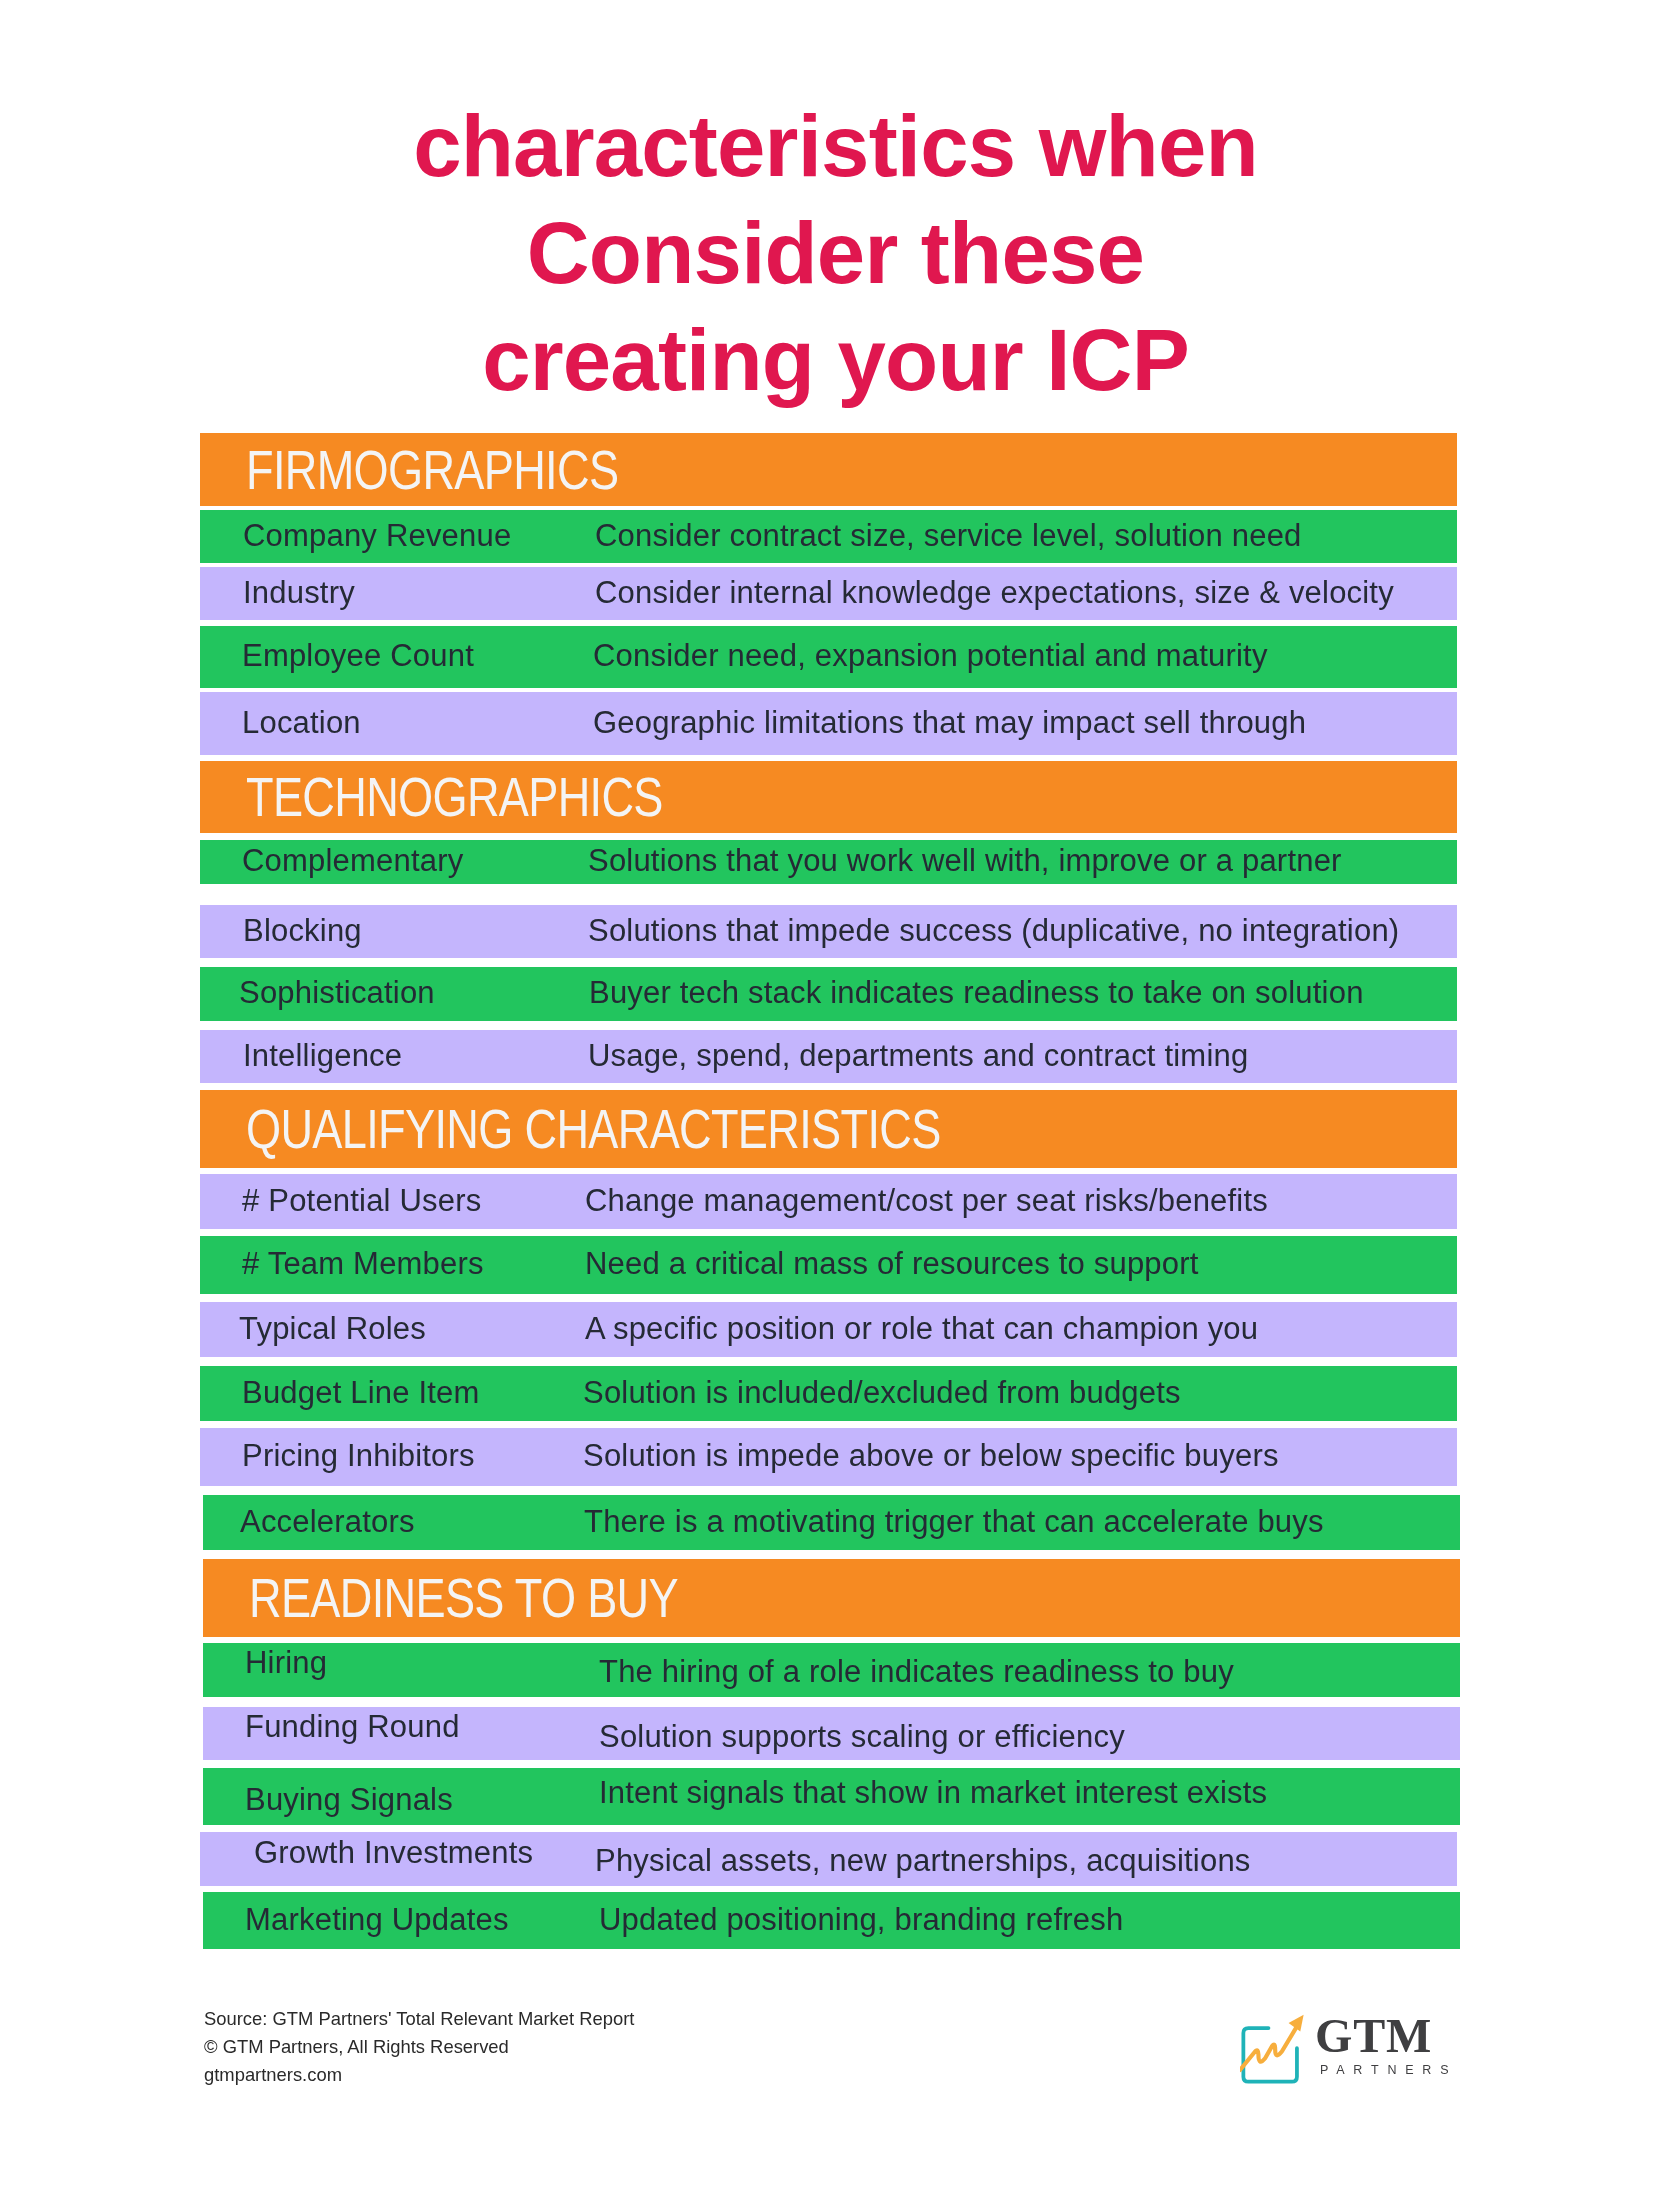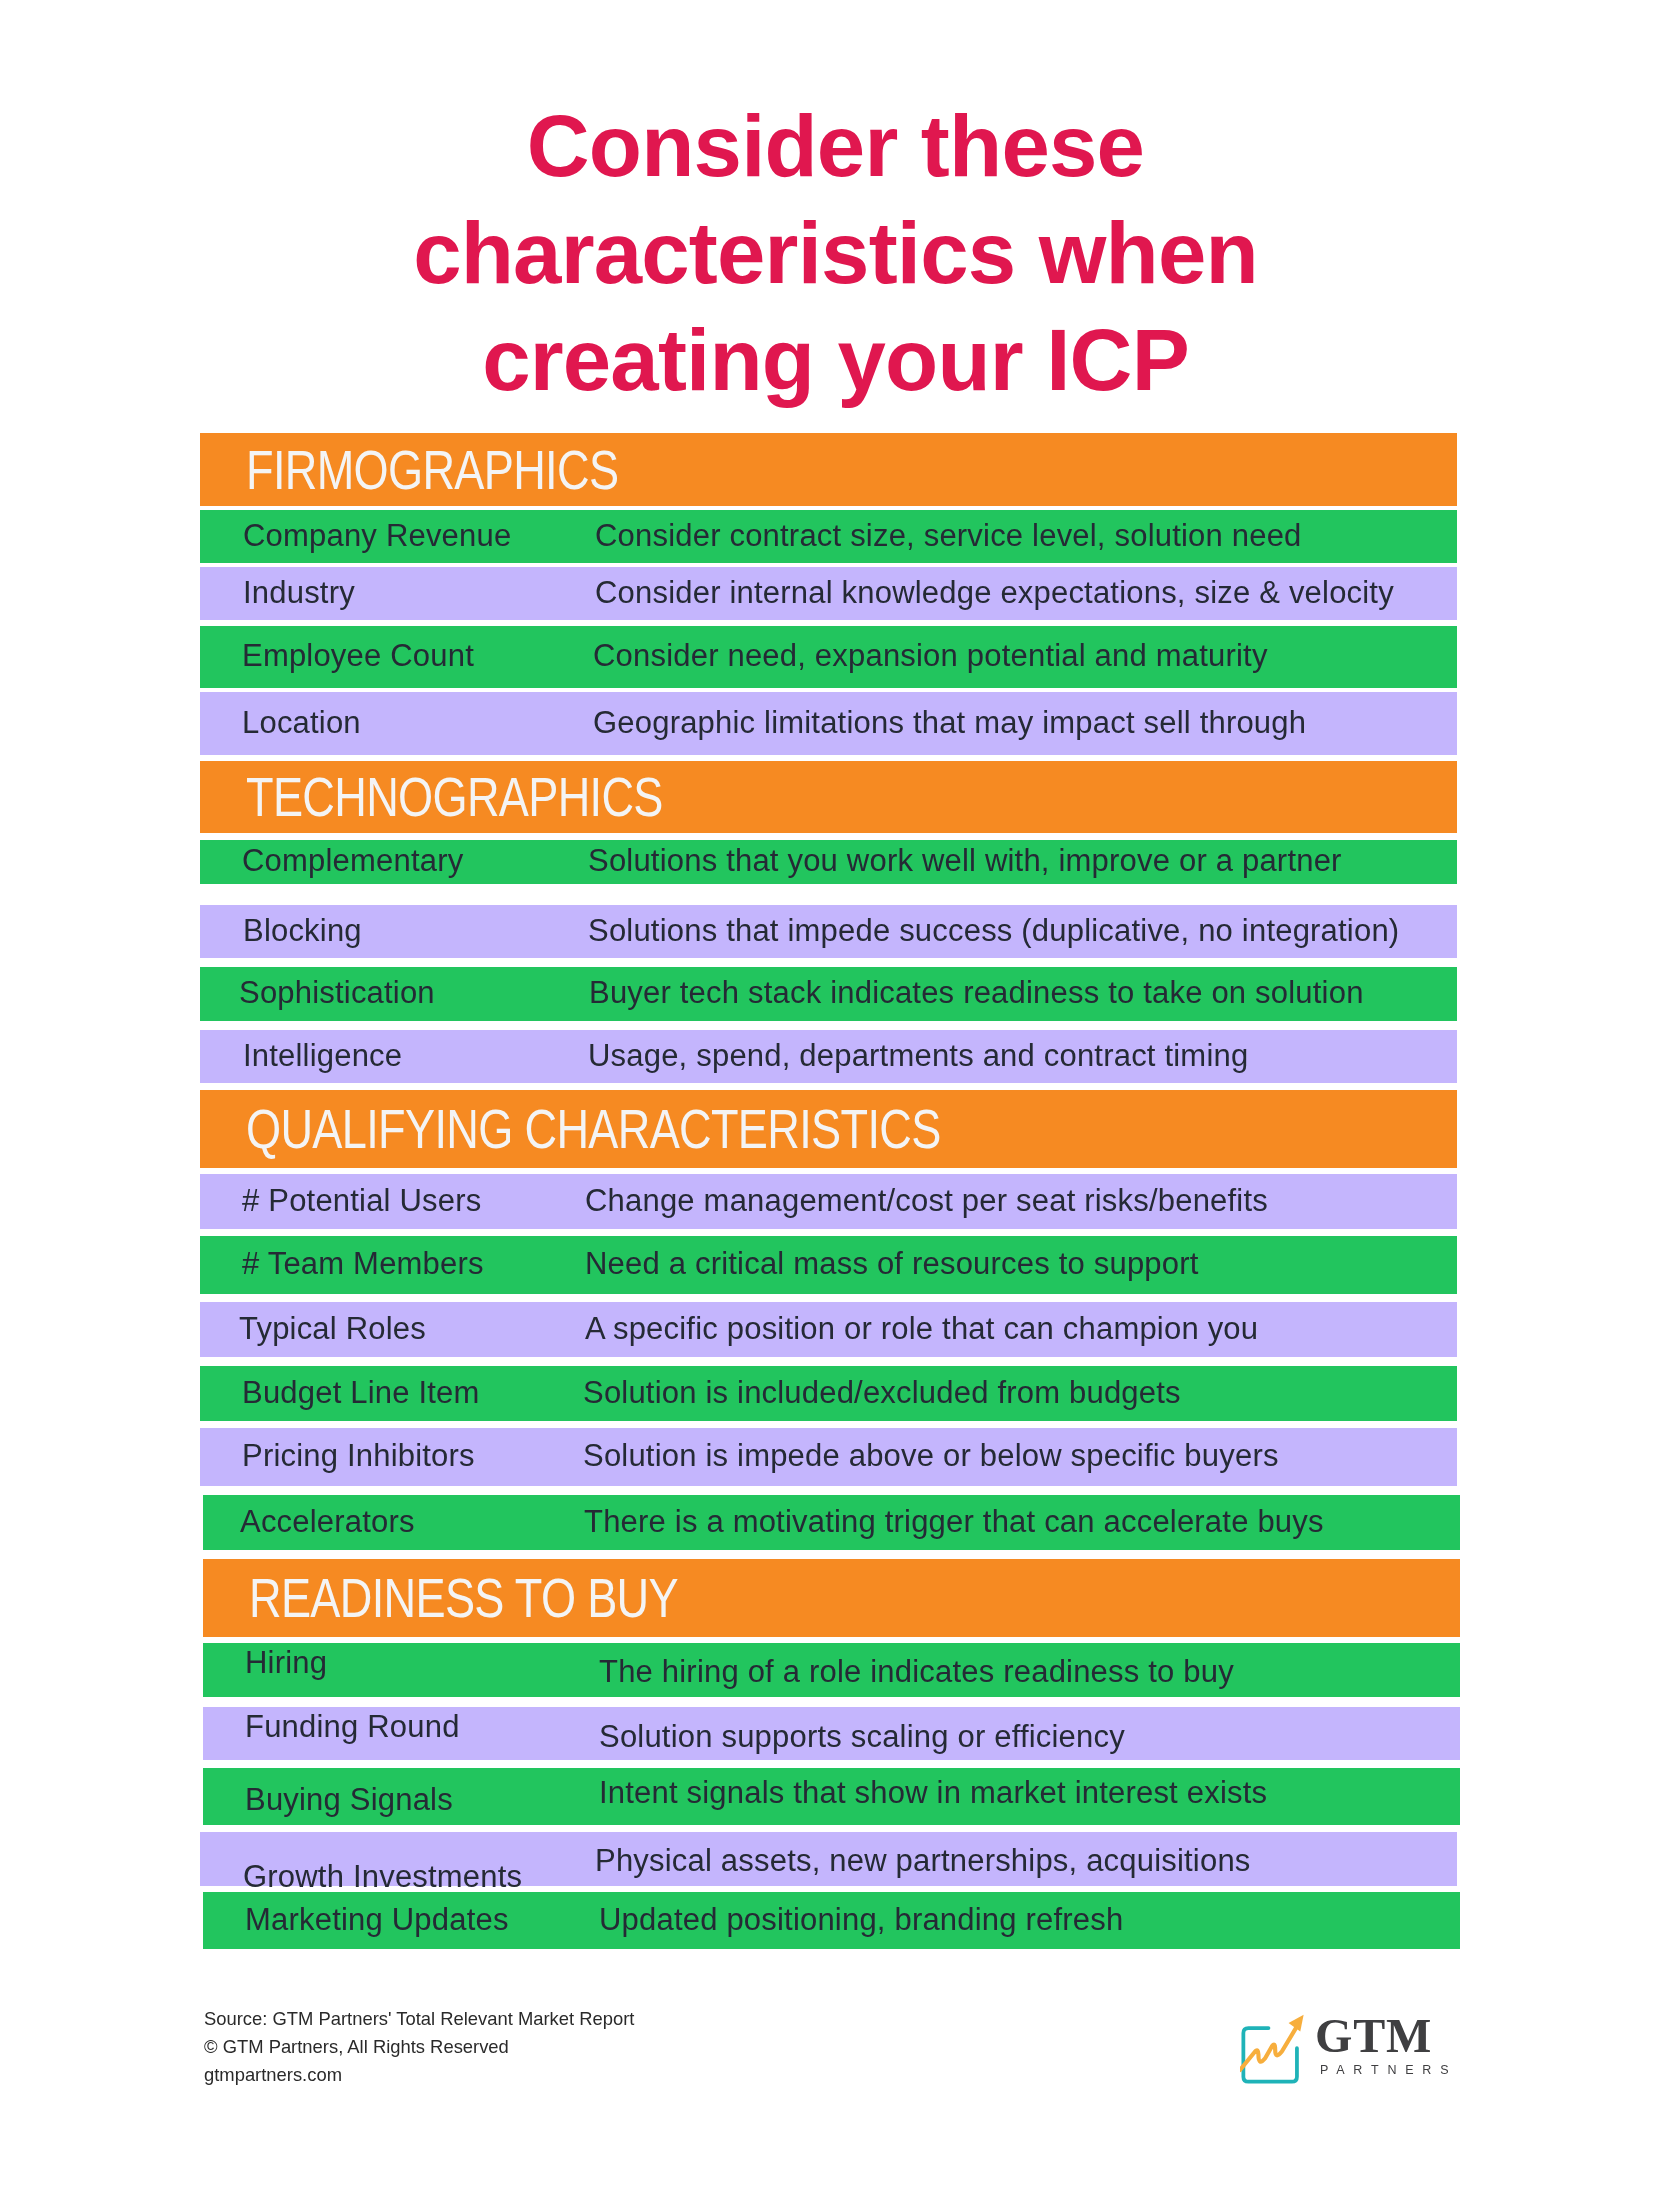--- a/index.html
+++ b/index.html
@@ -36,22 +36,22 @@
   .logo .mark { position: absolute; left: 0; top: 0; width: 67px; height: 77px; }
   .logo .word { position: absolute; left: 75px; top: 0px; font-family: Liberation Serif, serif;
                 font-weight: 700; font-size: 48px; line-height: 55px; color: #3F3F41; letter-spacing: 0.8px; text-align: center; }
   .logo .sub { position: absolute; left: 80px; top: 55px; font-family: "Liberation Sans", sans-serif;
                font-size: 12.5px; letter-spacing: 8.8px; color: #3F3F41; font-weight: 400; }
 </style>
 </head>
 <body>
 
 <h1 class="title">
+  <span class="line">characteristics when</span>
   <span class="line">Consider these</span>
-  <span class="line">characteristics when</span>
   <span class="line">creating your ICP</span>
 </h1>
 
 <div class="section-header" style="top:433px;height:73px;">
   <span class="label">FIRMOGRAPHICS</span>
 </div>
 <div class="row cream" style="top:510px;height:53px;">
   <span class="k">Company Revenue</span>
   <span class="v">Consider contract size, service level, solution need</span>
 </div>
@@ -125,21 +125,21 @@
 </div>
 <div class="row peach" style="top:1707px;height:53px;left:203px;">
   <span class="k" style="left:42px;top:40%;">Funding Round</span>
   <span class="v" style="left:396px;top:58%;">Solution supports scaling or efficiency</span>
 </div>
 <div class="row cream" style="top:1768px;height:57px;left:203px;">
   <span class="k" style="left:42px;top:58%;">Buying Signals</span>
   <span class="v" style="left:396px;top:46%;">Intent signals that show in market interest exists</span>
 </div>
 <div class="row peach" style="top:1832px;height:54px;left:200px;">
-  <span class="k" style="left:43px;top:40%;margin-top:24px;">Growth Investments</span>
+  <span class="k" style="left:54px;top:40%;">Growth Investments</span>
   <span class="v" style="left:395px;top:56%;">Physical assets, new partnerships, acquisitions</span>
 </div>
 <div class="row cream" style="top:1892px;height:57px;left:203px;">
   <span class="k" style="left:42px;">Marketing Updates</span>
   <span class="v" style="left:396px;">Updated positioning, branding refresh</span>
 </div>
 
 <div class="footer">
   <div>Source: GTM Partners'  Total Relevant Market Report</div>
   <div>© GTM Partners, All Rights Reserved</div>

